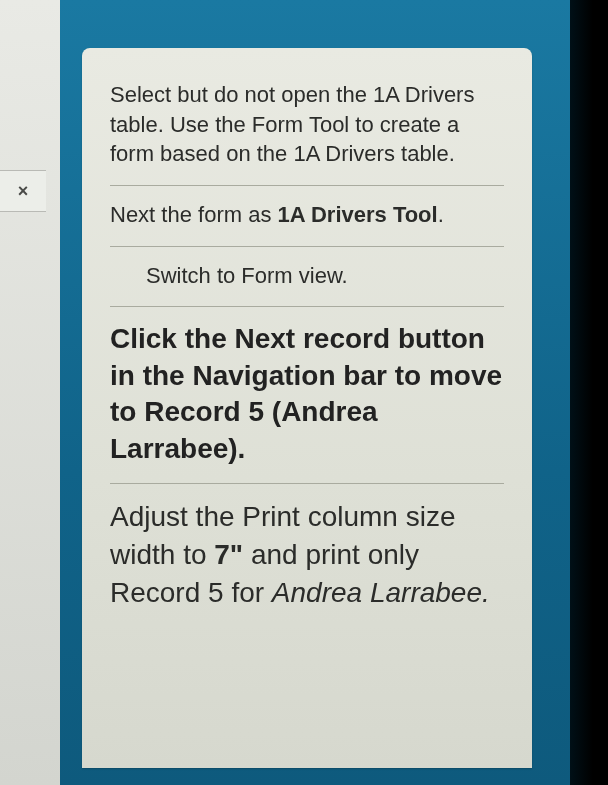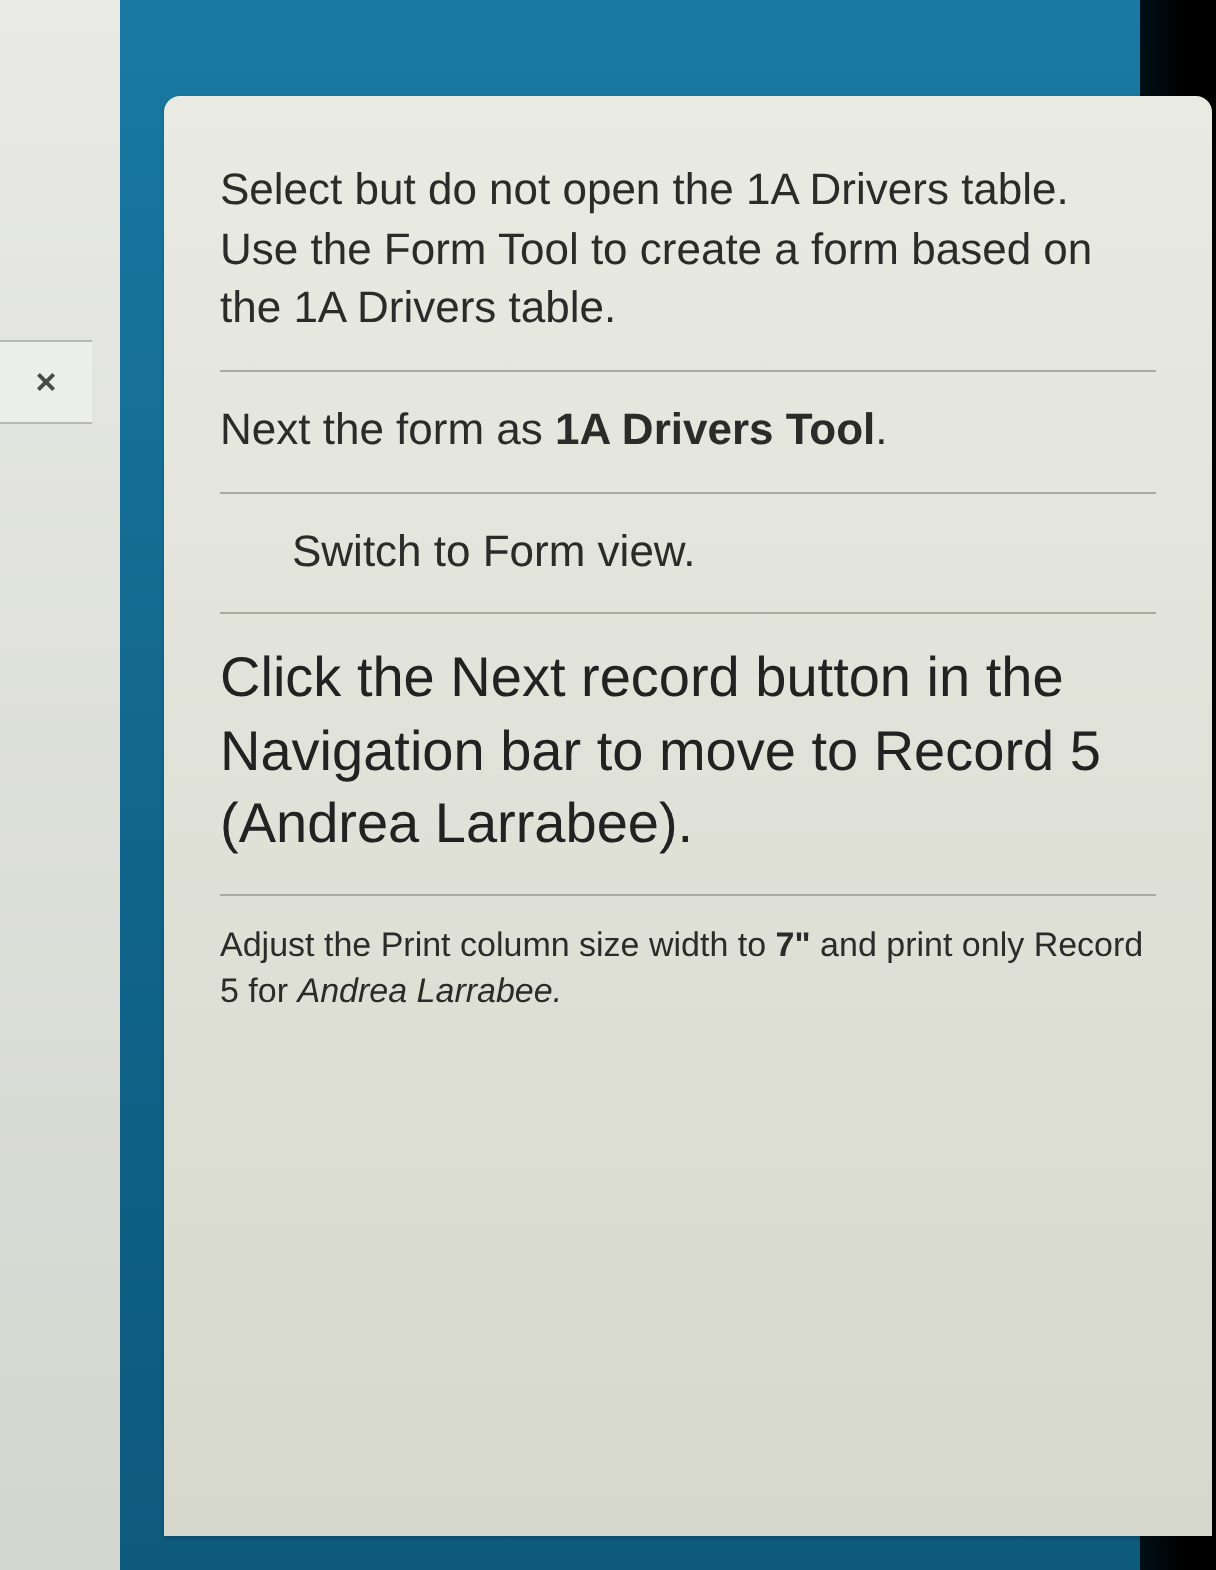--- a/index.html
+++ b/index.html
@@ -55,40 +55,40 @@
     left: 570px;
     top: 0;
     width: 38px;
     height: 785px;
     background: linear-gradient(90deg, #001017 0%, #000 60%, #000 100%);
   }
   .panel {
     position: absolute;
     left: 82px;
     top: 48px;
-    width: 524px;
+    width: 450px;
     height: 720px;
     background: linear-gradient(180deg, #e9eae2 0%, #dee0d6 60%, #d6d8ce 100%);
     border-radius: 8px 8px 0 0;
     box-shadow: 0 1px 2px rgba(0,0,0,0.2);
     padding: 28px 28px 0 28px;
     box-sizing: border-box;
     color: #2b2c2a;
   }
   .step {
     border-bottom: 1px solid #a9ab9f;
     padding: 14px 0 16px 0;
   }
   .step:first-child { padding-top: 4px; }
   .step p { margin: 0; }
   .s1 p { font-size: 22px; line-height: 1.35; }
   .s2 p { font-size: 22px; line-height: 1.35; }
   .s3 p { font-size: 22px; line-height: 1.35; margin-left: 36px; }
-  .s4 p { font-size: 28px; line-height: 1.3; font-weight: 400; color: #222; }
-  .s5 p { font-size: 17px; line-height: 1.35; }
+  .s4 p { font-size: 28px; line-height: 1.3; font-weight: 700; color: #222; }
+  .s5 p { font-size: 28px; line-height: 1.35; }
   .b { font-weight: 700; }
   .i { font-style: italic; }
 </style>
 </head>
 <body>
 
 <div class="viewport">
   <div class="left-white"></div>
   <div class="close-tab">
     <span>×</span>

